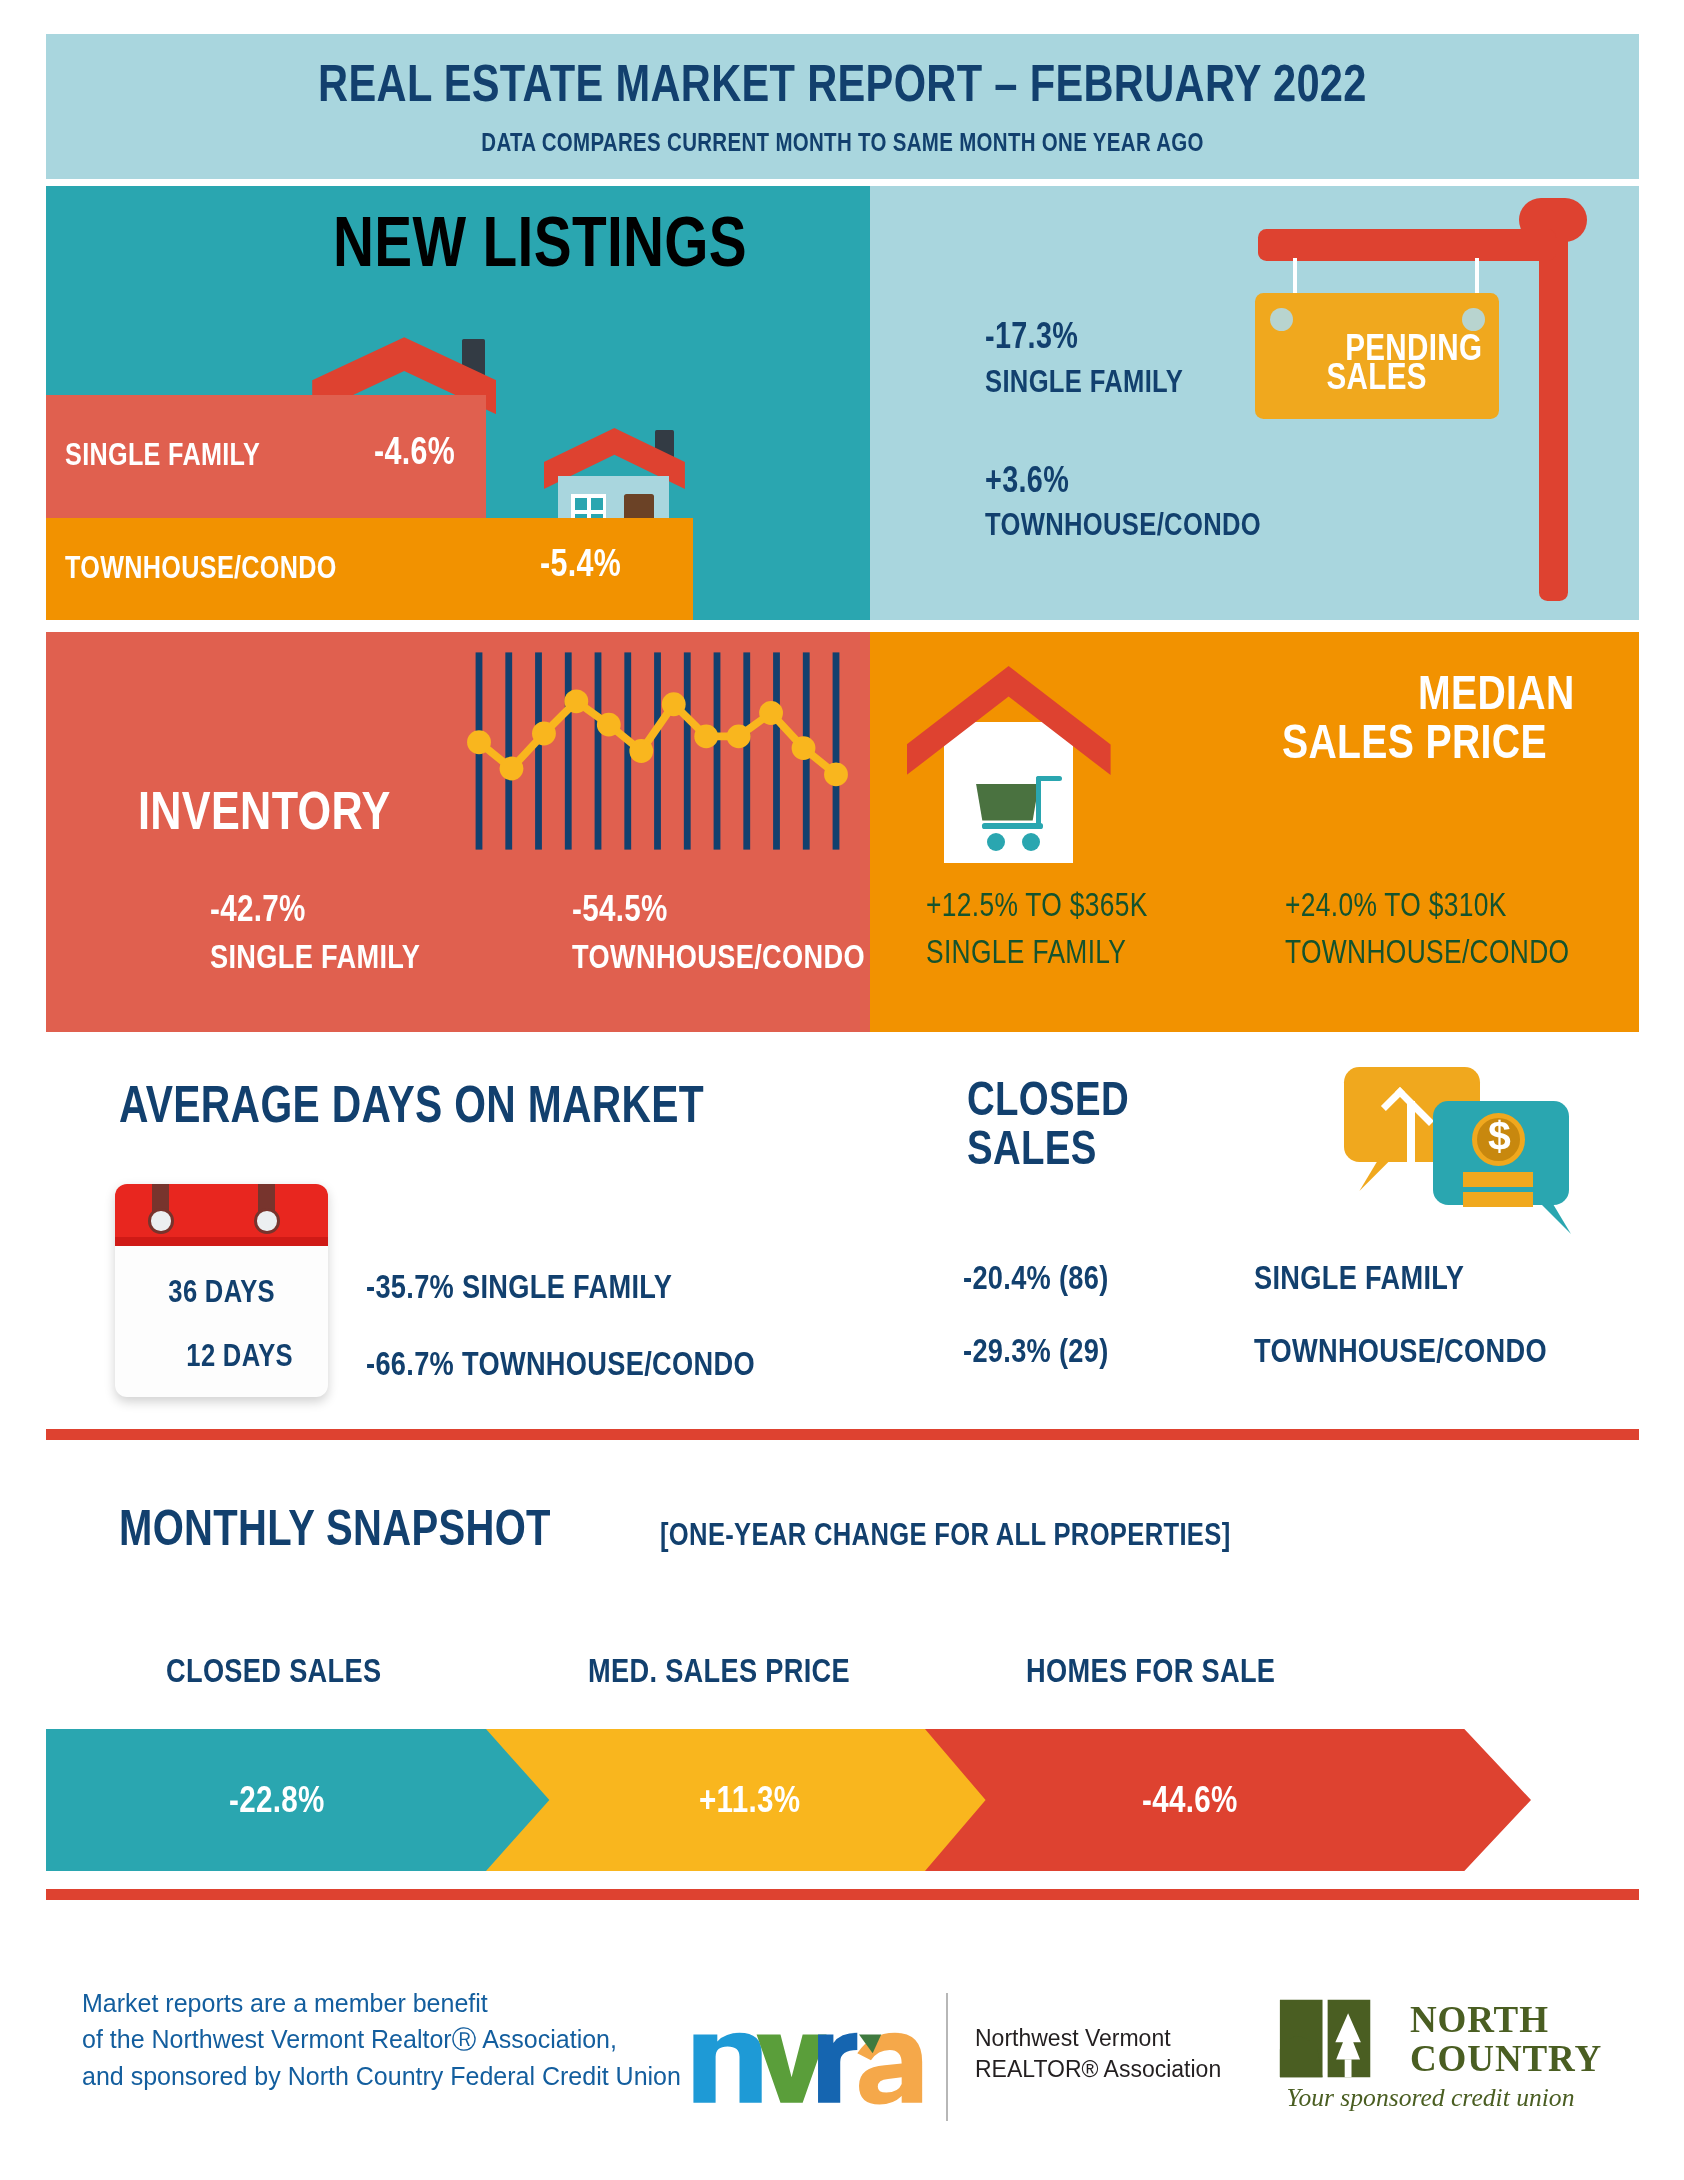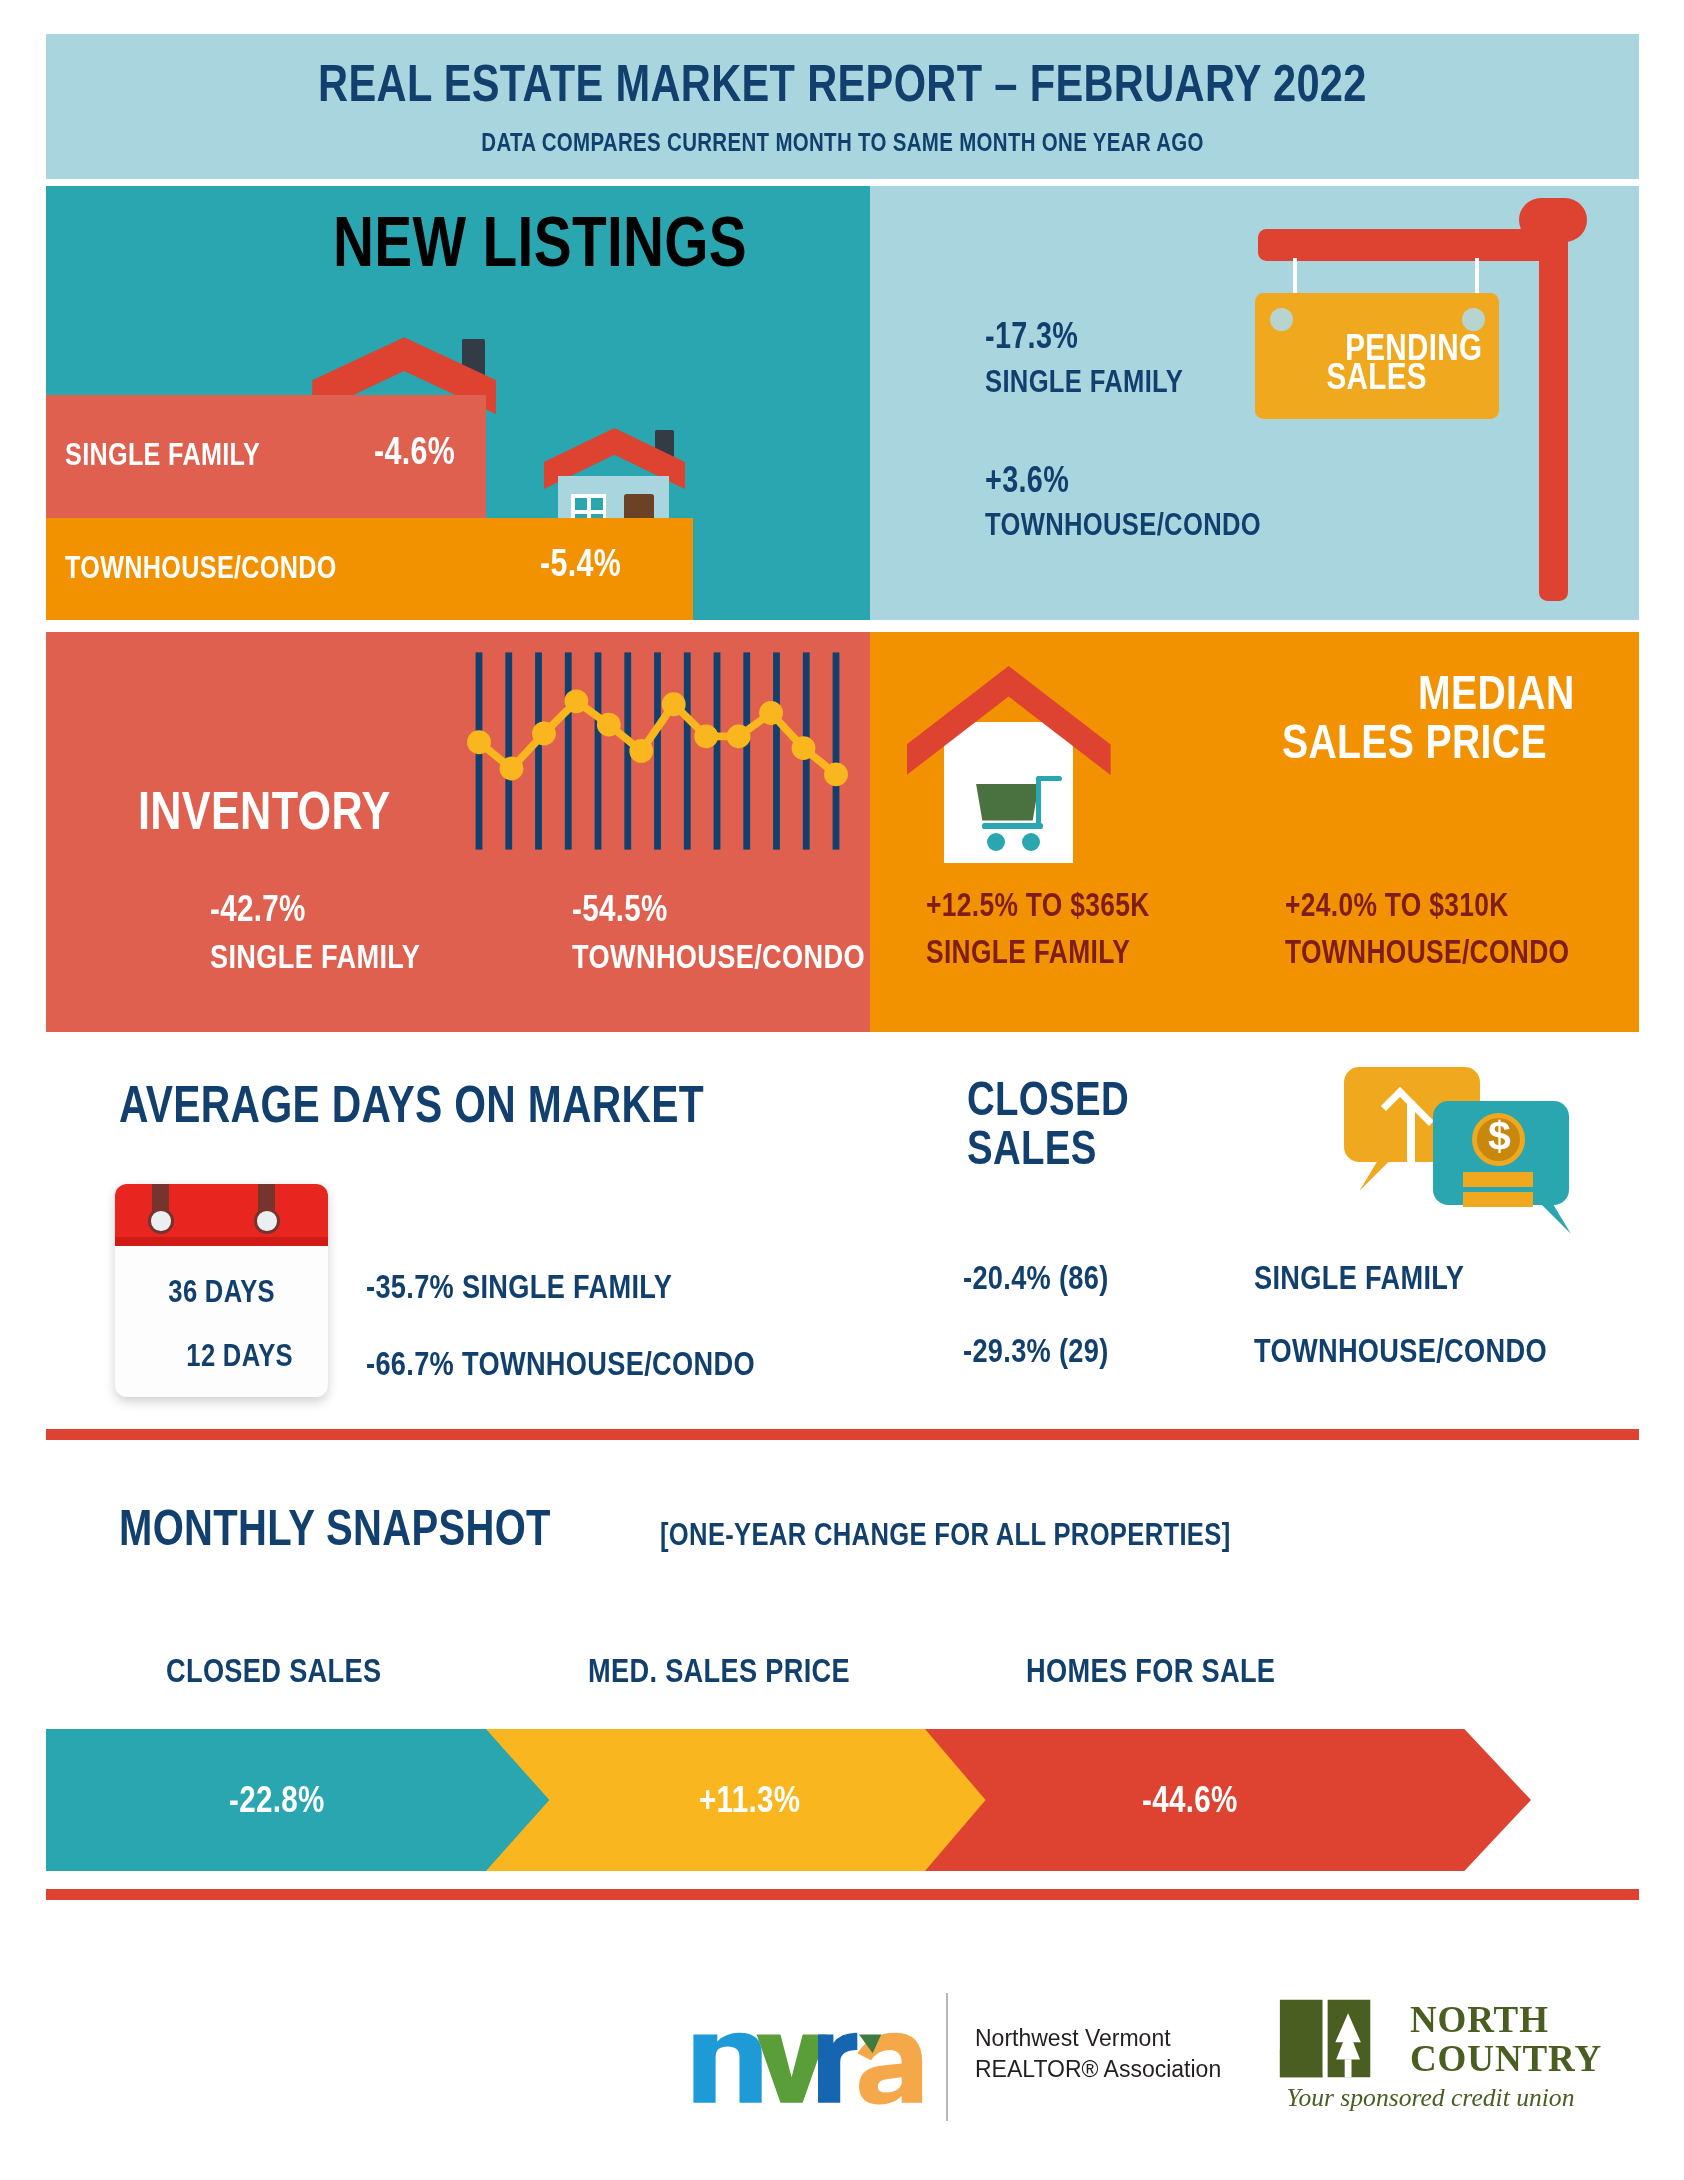--- a/index.html
+++ b/index.html
@@ -107,21 +107,21 @@
   .inv-lab { font-size:34px; }
 
   .median {
     position:absolute; left:870px; top:632px; width:769px; height:400px;
     background:#f29200; overflow:hidden;
   }
   .md-title {
     position:absolute; right:25.6px; top:36px; text-align:right;
     color:#fff; font-weight:bold; font-size:49px; line-height:1.0;
   }
-  .md-stat { position:absolute; color:#7f1d1d; font-weight:bold; }
+  .md-stat { position:absolute; color:#14532d; font-weight:normal; }
   .md-num { font-size:33px; }
   .md-lab { font-size:33px; }
 
   
   .dom-title {
     position:absolute; left:119px; top:1075px;
     color:#12406e; font-weight:bold; font-size:51px;
   }
   .cal {
     position:absolute; left:115px; top:1184px; width:213px; height:213px;
@@ -479,20 +479,25 @@
   <div class="chev" id="chev0" style="left: 46px; top: 1729px; width: 528px; clip-path: polygon(0% 0%, 88% 0%, 100% 50%, 88% 100%, 0% 100%); background: rgb(42, 166, 176);">
     <span class="cond" style="display:inline-block; margin-left:183px;">-22.8%</span>
   </div>
   <div class="chev" id="chev1" style="left: 486px; top: 1729px; width: 528px; clip-path: polygon(0% 0%, 88% 0%, 100% 50%, 88% 100%, 0% 100%, 12% 50%); background: rgb(249, 182, 30);">
     <span class="cond" style="display:inline-block; margin-left:213px;">+11.3%</span>
   </div>
   <div class="chev" id="chev2" style="left: 925px; top: 1729px; width: 606px; clip-path: polygon(0% 0%, 89% 0%, 100% 50%, 89% 100%, 0% 100%, 10% 50%); background: rgb(222, 66, 48);">
     <span class="cond" style="display:inline-block; margin-left:217px;">-44.6%</span>
   </div>
 
+  <div class="foot-text">
+    <div>Market reports are a member benefit</div>
+    <div>of the Northwest Vermont RealtorⓇ Association,</div>
+    <div>and sponsored by North Country Federal Credit Union</div>
+  </div>
 
   <div class="nvra" style="width:239px; height:111px;">
     <svg width="239" height="111" viewBox="0 0 280 130">
 
       <path d="M4 44 L4 124 L30 124 L30 70 Q30 58 44 58 Q58 58 58 70 L58 124 L84 124 L84 66 Q84 42 58 42 Q42 42 32 52 L32 44 Z" fill="#1e9ad6"></path>
 
       <path d="M78 44 L106 124 L132 124 L160 44 L132 44 L119 94 L106 44 Z" fill="#5a9e3a"></path>
 
       <path d="M150 44 L150 124 L176 124 L176 76 Q176 62 196 62 L196 42 Q176 42 168 54 L168 44 Z" fill="#1565b0"></path>
 

